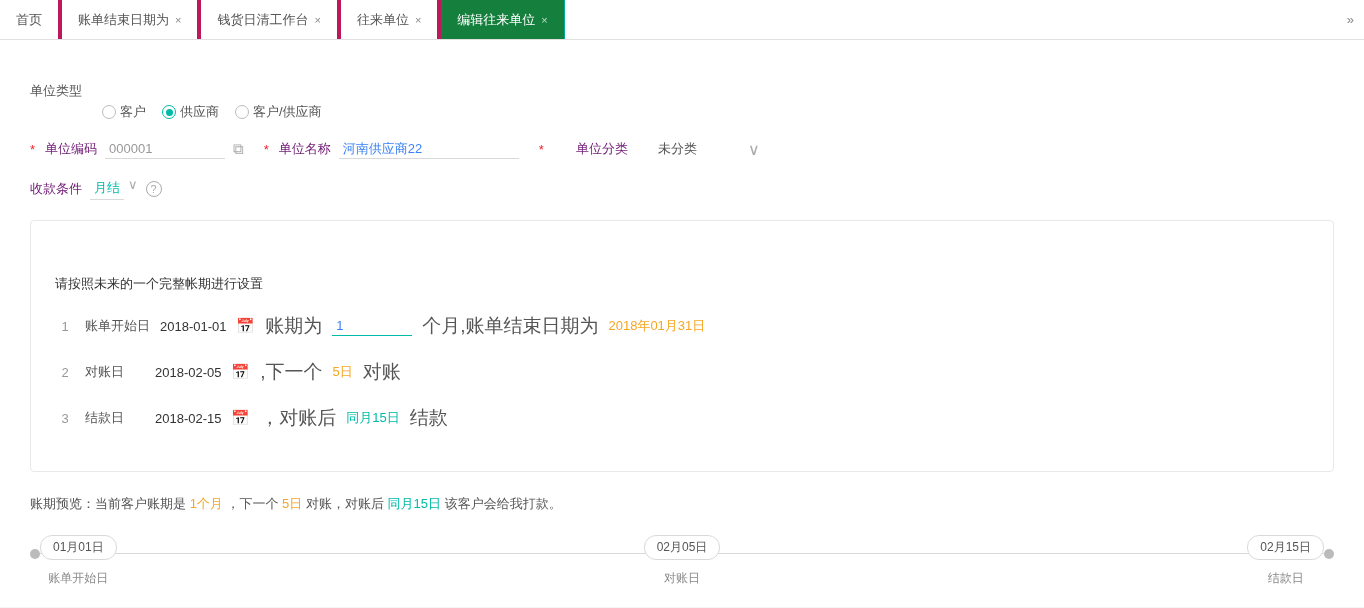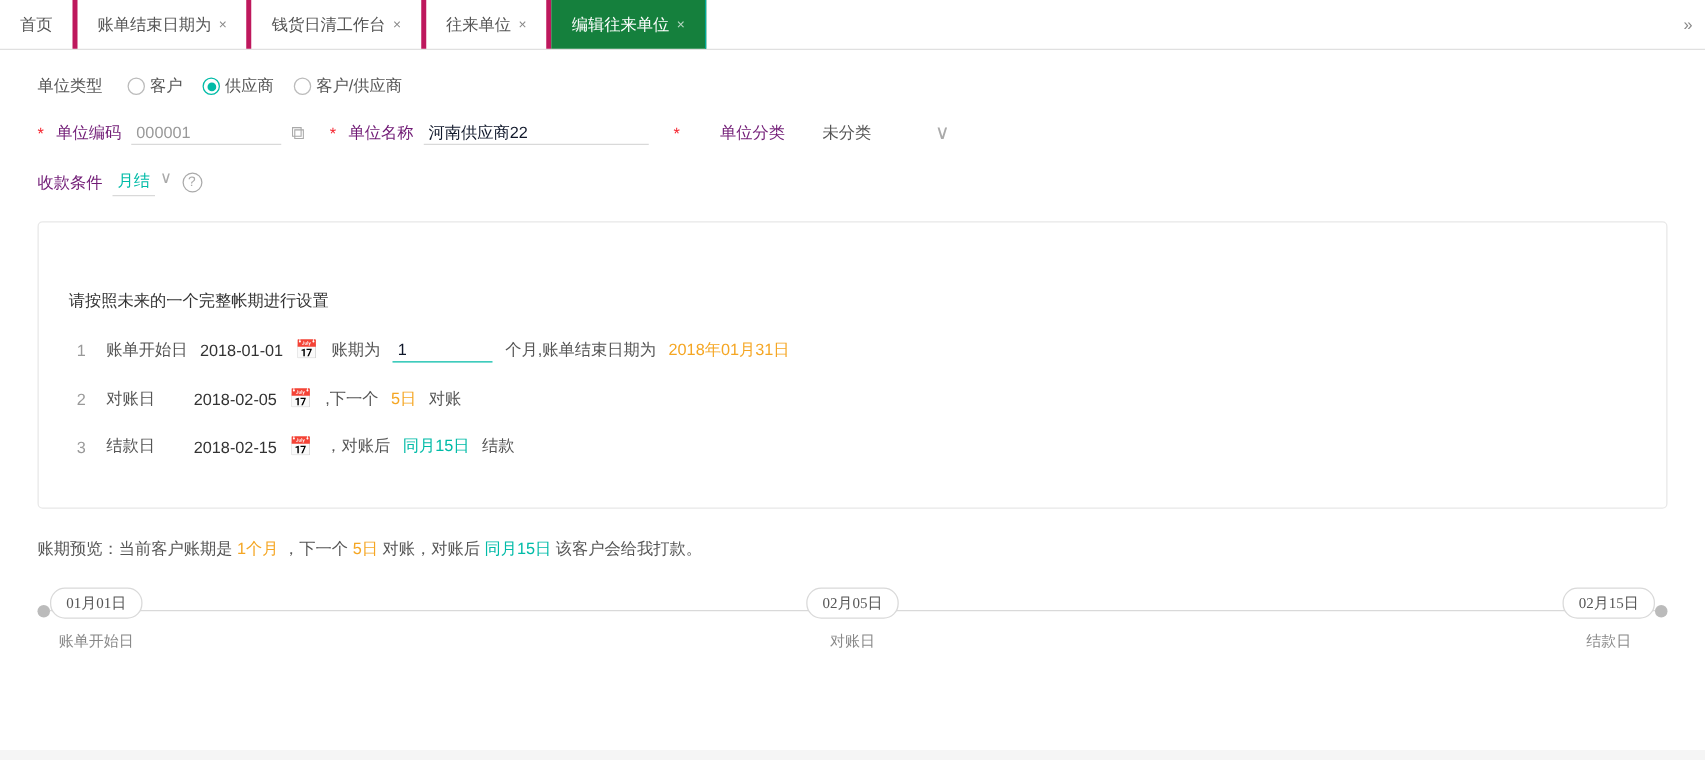--- a/index.html
+++ b/index.html
@@ -66,20 +66,21 @@
       text-align: right;
     }
     .required-star {
       color: #f5222d;
       margin-right: 2px;
     }
     .radio-group {
       display: flex;
       align-items: flex-end;
       gap: 16px;
+      margin-top: 43px;
     }
     .radio-item {
       display: flex;
       align-items: center;
       gap: 4px;
       cursor: pointer;
       color: #555;
     }
     .radio-circle {
       width: 14px;
@@ -109,21 +110,21 @@
     }
     .field-label {
       color: #701a75;
       white-space: nowrap;
     }
     .text-input {
       border: none;
       border-bottom: 1px solid #d9d9d9;
       outline: none;
       font-size: 13px;
-      color: #0f172a;
+      color: #3b82f6;
       padding: 2px 4px;
       background: transparent;
     }
     .input-code { width: 120px; color: #999; }
     .input-name { width: 180px; }
     .input-period { width: 80px; border-bottom-color: #00bba7; }
     .calendar-icon {
       color: #aaa;
       font-size: 15px;
       cursor: pointer;
@@ -200,21 +201,21 @@
       color: #555;
       white-space: nowrap;
       min-width: 60px;
     }
     .date-value {
       color: #333;
       font-size: 13px;
     }
     .suffix-text {
       color: #555;
-      font-size: 13px;
+      font-size: 19px;
     }
     .highlight-orange {
       color: #f5a623;
       font-weight: 500;
     }
     .highlight-teal {
       color: #00bba7;
       font-weight: 500;
     }
 
@@ -254,21 +255,20 @@
       flex: 1;
       display: flex;
       justify-content: space-between;
       position: relative;
       z-index: 2;
     }
     .tl-node {
       display: flex;
       flex-direction: column;
       align-items: center;
-      font-family: Liberation Serif, serif;
     }
     .tl-node-pill {
       border: 1px solid #d9d9d9;
       border-radius: 12px;
       padding: 3px 12px;
       font-size: 12px;
       color: #555;
       background: #fff;
       margin-bottom: 6px;
       white-space: nowrap;

